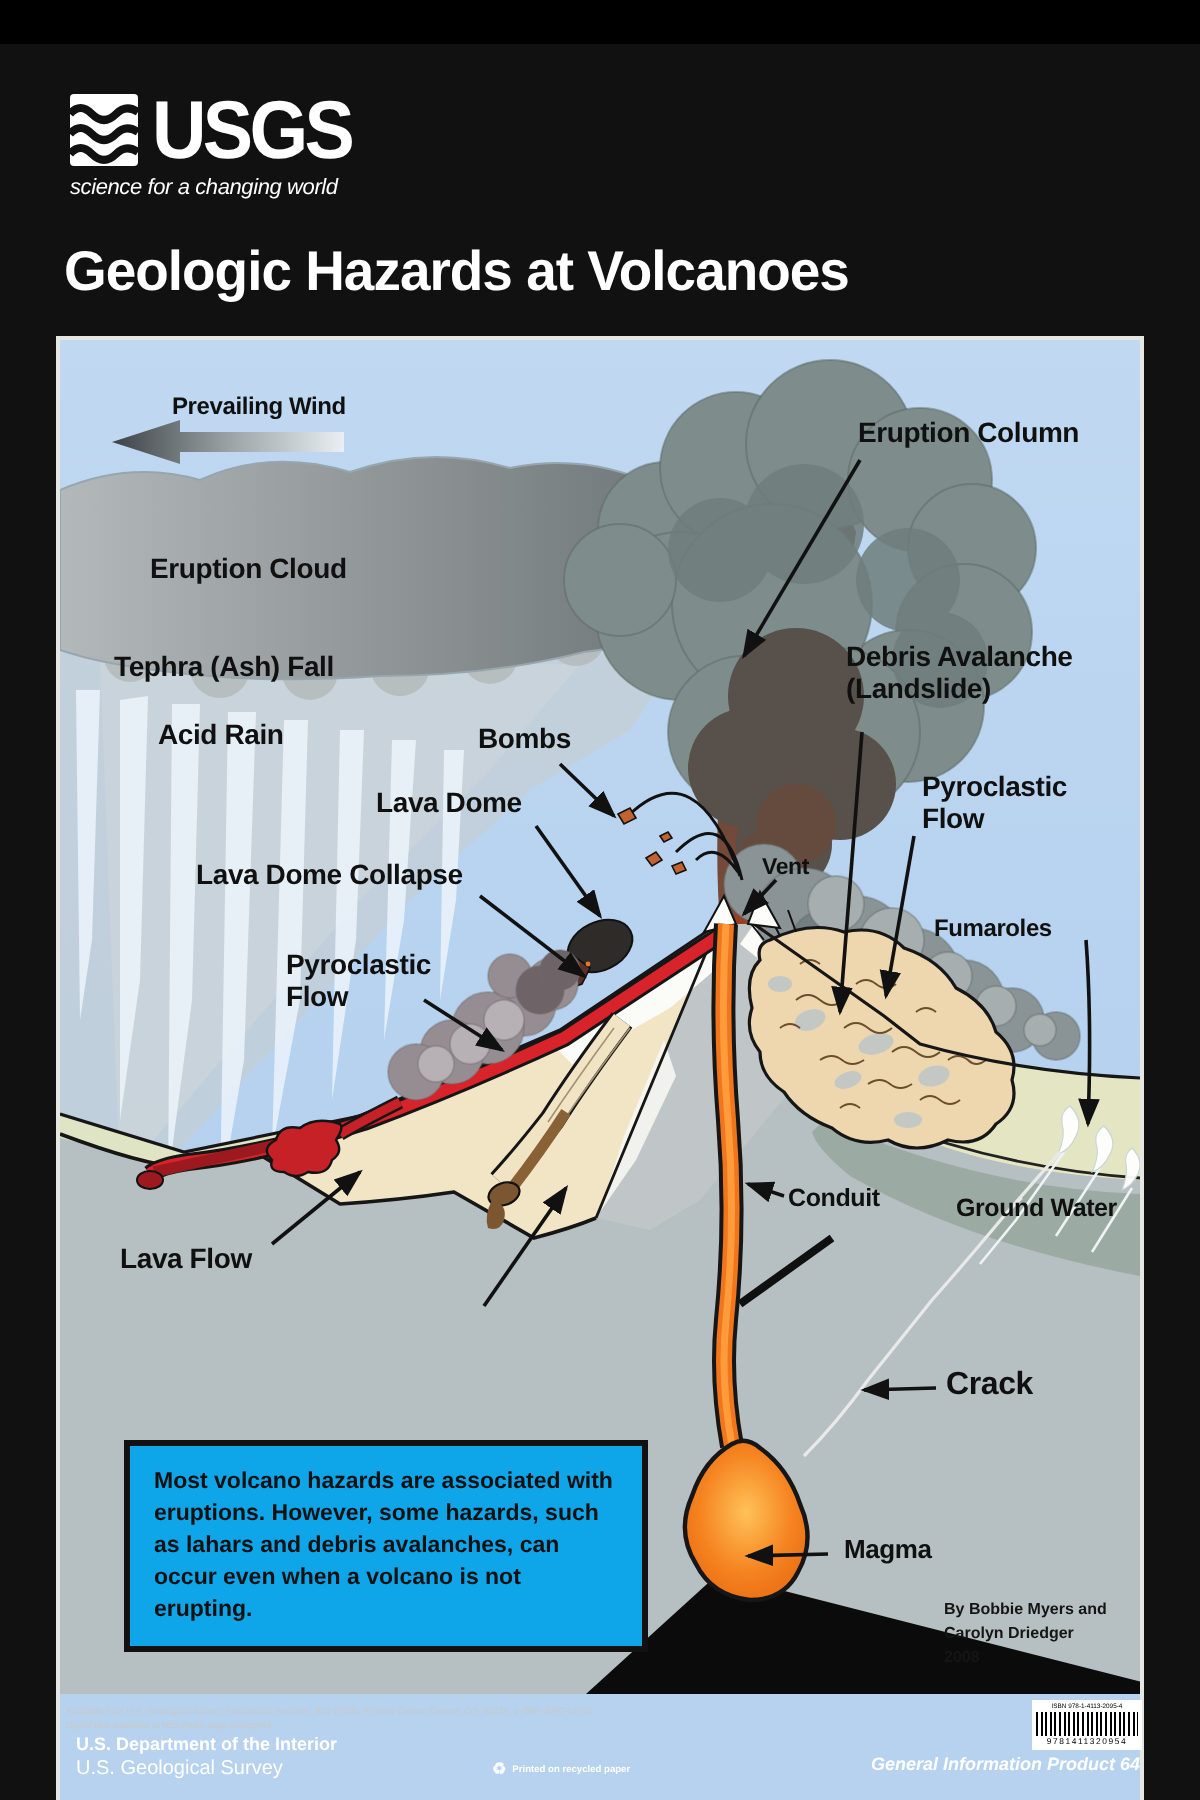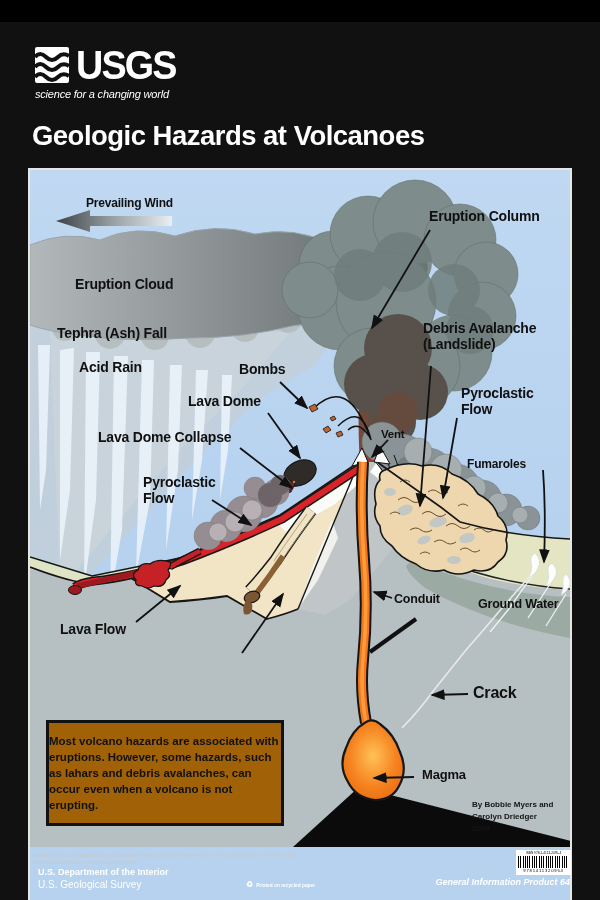--- a/index.html
+++ b/index.html
@@ -12,22 +12,22 @@
   .tagline{position:absolute;left:35px;top:66px;color:#fff;font-style:italic;
            font-weight:400;font-size:11px;letter-spacing:-.2px;}
   .title{position:absolute;left:32px;top:98px;color:#fff;font-size:28px;font-weight:700;
          letter-spacing:-.5px;transform:scaleX(.98);transform-origin:left top;}
   
   .panel{position:absolute;left:30px;top:148px;width:540px;height:846px;
          box-shadow:0 0 0 2px #e6e6e3;background:#b6d2ee;}
   .panel svg{position:absolute;left:0;top:0;}
   .lbl{position:absolute;font-weight:700;color:#101010;line-height:1.12;
        white-space:pre-line;letter-spacing:-.2px;}
-  .note-box{position:absolute;left:16px;top:550px;width:232px;background:#a16207;
-            border:3px solid #111;padding:10px 0;font-weight:700;font-size:11.5px;
+  .note-box{position:absolute;left:32px;top:550px;width:232px;background:#0ea5e9;
+            border:3px solid #111;padding:10px 12px;font-weight:700;font-size:11.5px;
             line-height:1.4;color:#111;}
   .credits{position:absolute;left:442px;top:629px;width:110px;text-align:left;
            font-weight:700;font-size:8px;line-height:1.5;color:#151515;white-space:pre-line;}
   
   .avail{position:absolute;left:33px;top:830px;font-size:4.6px;color:#c9c9c9;line-height:1.6;}
   .dept{position:absolute;left:38px;top:845px;font-size:9px;font-weight:700;color:#fff;}
   .survey{position:absolute;left:38px;top:857px;font-size:10px;font-weight:400;color:#fff;}
   .recycled{position:absolute;left:246px;top:859px;color:#fff;font-size:4.8px;font-weight:700;
             display:flex;align-items:center;gap:3px;}
   .recycled .ric{font-size:8px;line-height:1;}

